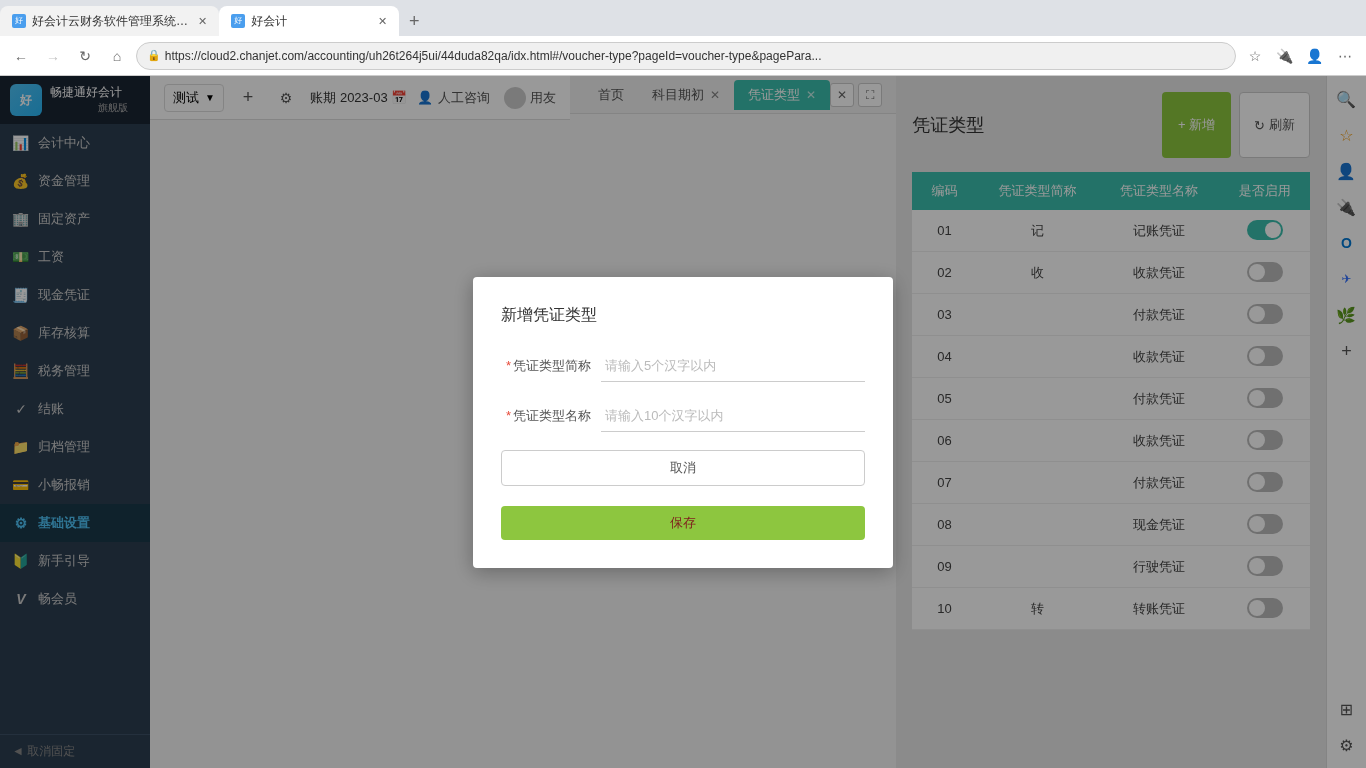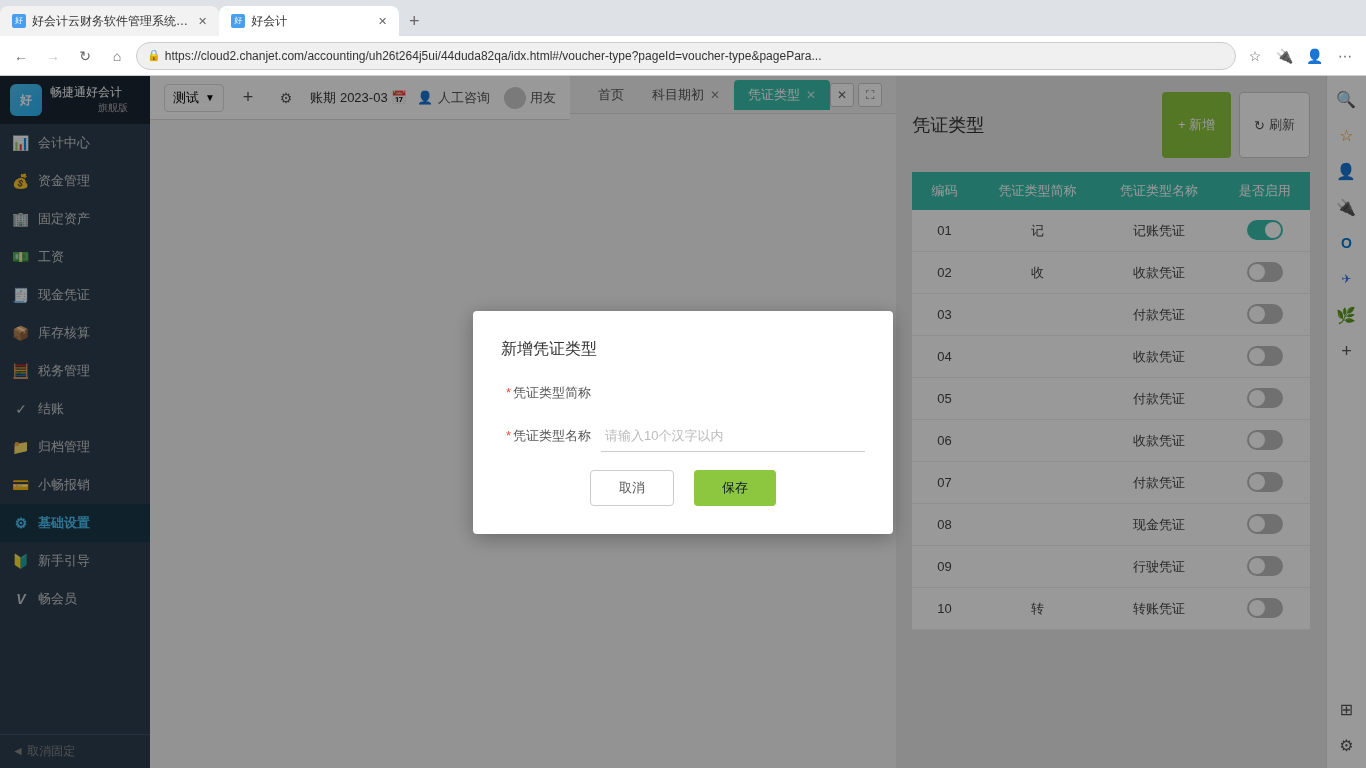--- a/index.html
+++ b/index.html
@@ -72,23 +72,23 @@
 
     
     .modal-overlay { position: fixed; top: 76px; left: 0; width: 100%; height: calc(768px - 76px); background: rgba(0,0,0,0.4); display: flex; align-items: center; justify-content: center; z-index: 100; }
     .modal { background: #fff; border-radius: 4px; width: 420px; padding: 28px; box-shadow: 0 4px 20px rgba(0,0,0,0.3); }
     .modal-title { font-size: 16px; font-weight: 500; color: #333; margin-bottom: 24px; }
     .form-row { display: flex; align-items: center; margin-bottom: 18px; }
     .form-label { width: 100px; text-align: right; font-size: 13px; color: #555; padding-right: 10px; flex-shrink: 0; }
     .required-star { color: #e74c3c; margin-right: 2px; }
     .form-input { flex: 1; height: 32px; border: none; border-bottom: 1px solid #ccc; outline: none; font-size: 13px; color: #333; padding: 0 4px; }
     .form-input::placeholder { color: #bbb; }
-    .modal-actions { display: flex; justify-content: center; gap: 20px; margin-top: 8px; }
+    .modal-actions { display: flex; justify-content: center; gap: 20px; margin-top: 8px; flex-direction: column; }
     .btn-cancel { padding: 8px 28px; border: 1px solid #ccc; border-radius: 4px; background: #fff; color: #555; cursor: pointer; font-size: 13px; }
-    .btn-save { padding: 8px 28px; border: none; border-radius: 4px; background: #8dc63f; color: #0f172a; cursor: pointer; font-size: 13px; }
+    .btn-save { padding: 8px 28px; border: none; border-radius: 4px; background: #8dc63f; color: #7f1d1d; cursor: pointer; font-size: 13px; }
   </style>
 </head>
 <body>
 
 <div>
 
   <div class="tab-bar">
     <div class="tab">
       <span style="width:14px;height:14px;background:#4a9eee;border-radius:2px;display:inline-block;font-size:8px;color:#fff;text-align:center;line-height:14px;">好</span>
       <span style="font-size:12px;max-width:160px;overflow:hidden;white-space:nowrap;text-overflow:ellipsis;">好会计云财务软件管理系统_会计</span>
@@ -357,20 +357,21 @@
 </div>
 
 <div class="modal-overlay">
   <div class="modal">
     <div class="modal-title">新增凭证类型</div>
     <div>
       <div class="form-row">
         <label class="form-label">
           <span class="required-star">*</span>凭证类型简称
         </label>
+        <input class="form-input" type="text" placeholder="请输入5个汉字以内" style="">
       </div>
       <div class="form-row">
         <label class="form-label">
           <span class="required-star">*</span>凭证类型名称
         </label>
         <input class="form-input" type="text" placeholder="请输入10个汉字以内" style="">
       </div>
     </div>
     <div class="modal-actions">
       <button class="btn-cancel">取消</button>

